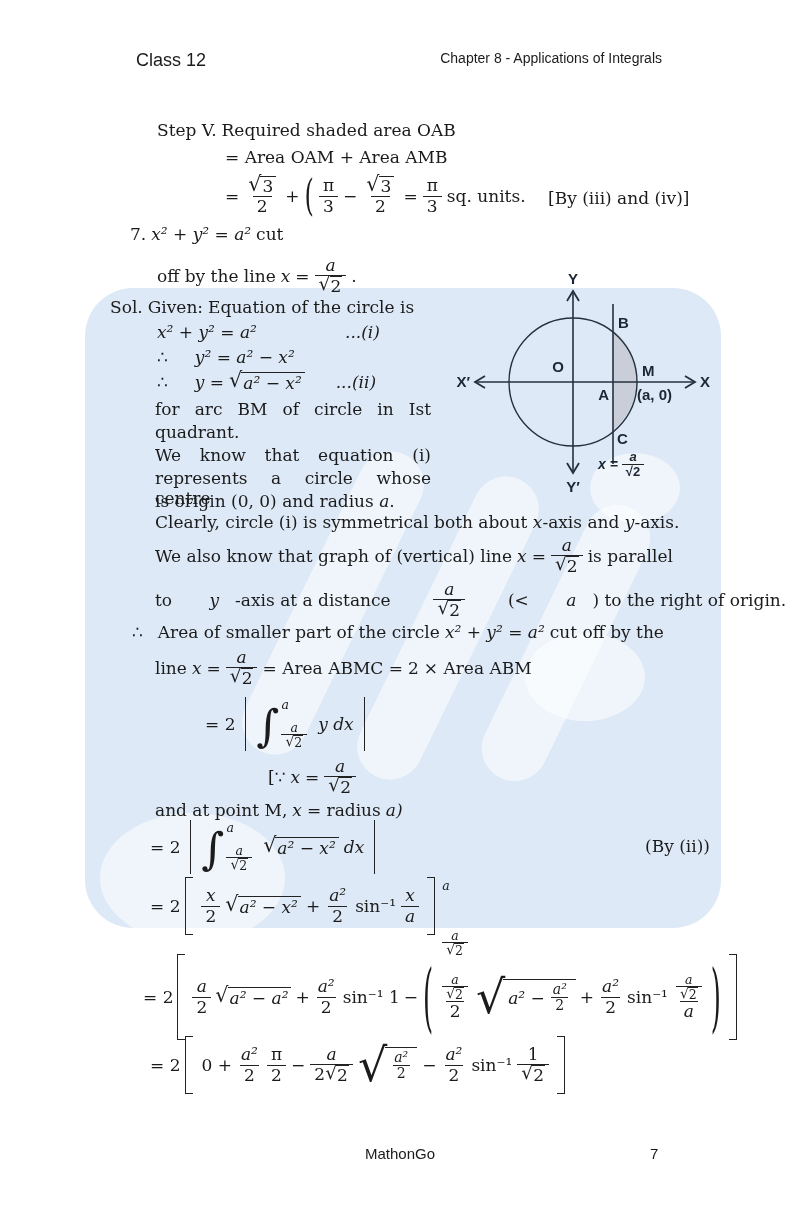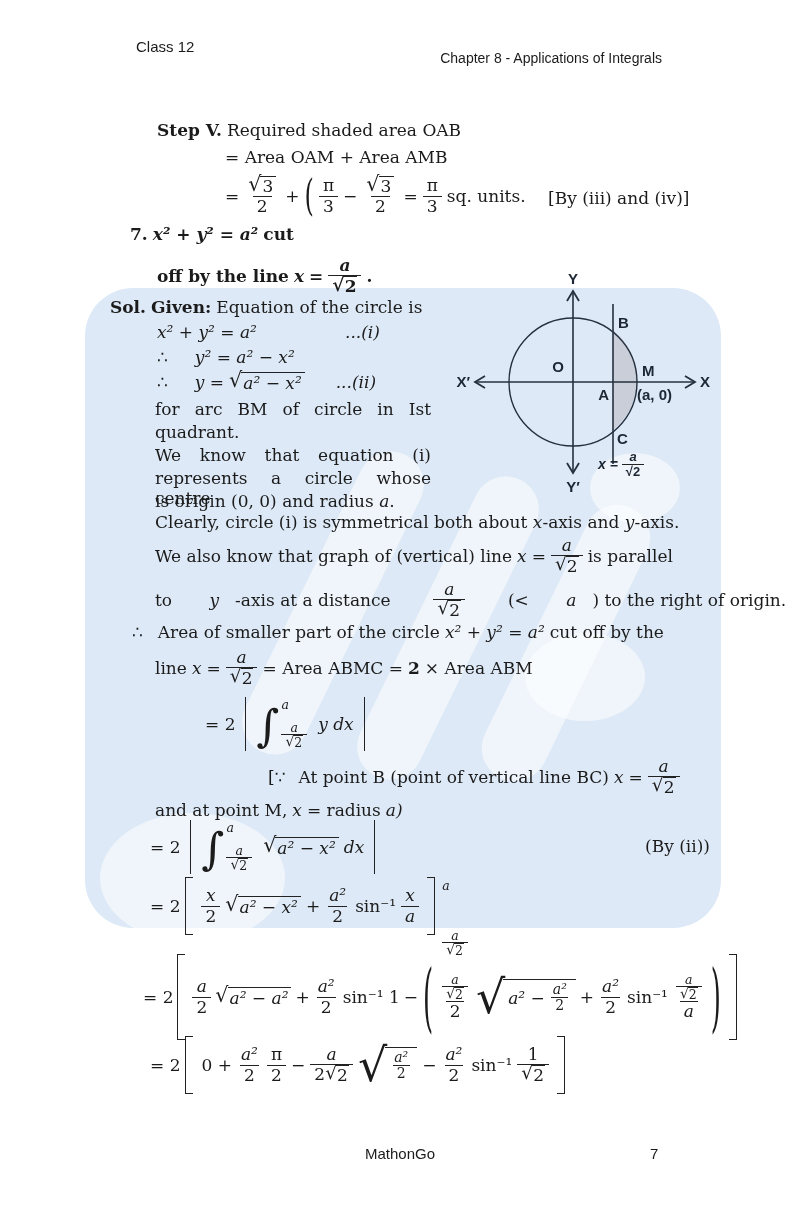--- a/index.html
+++ b/index.html
@@ -1,21 +1,21 @@
 <!DOCTYPE html>
 <html><head>
 <meta charset="utf-8">
 <style>
   html,body{margin:0;padding:0;background:#ffffff;}
   .page{position:relative;width:800px;height:1217px;background:#ffffff;overflow:hidden;
         font-family:"DejaVu Serif",serif;font-size:17px;color:#1b1b1b;}
   .sans{font-family:"Liberation Sans",sans-serif;}
   .abs{position:absolute;white-space:nowrap;}
   .row{position:absolute;display:flex;align-items:center;gap:5px;white-space:nowrap;}
-  .b{font-weight:bold}
+  .b{font-weight:normal}
   .it{font-style:italic}
   
   .hl{position:absolute;left:85px;top:288px;width:636px;height:640px;background:#dde9f6;border-radius:48px;overflow:hidden;}
   .wm{position:absolute;background:rgba(255,255,255,0.55);}
   .wmbar{border-radius:60px;transform:rotate(26deg);}
   .wmblob{border-radius:50%;}
   
   .frac{display:inline-flex;flex-direction:column;align-items:center;line-height:1.12;text-align:center;vertical-align:middle;}
   .frac .num{padding:0 4px;display:inline-flex;align-items:flex-end;justify-content:center;}
   .frac .den{border-top:1.4px solid #222;padding:0 4px;display:inline-flex;align-items:flex-start;justify-content:center;}
@@ -46,21 +46,21 @@
   .jline{position:absolute;left:155px;width:276px;text-align:justify;text-align-last:justify;white-space:normal;}
   .jline.last{text-align-last:left;}
   
   .diag-label{color:#1d2734;font-weight:700;font-size:14px;}
 </style>
 </head>
 <body>
 
 <div class="page">
 
-  <div class="abs sans" style="left:136px;top:38px;font-size:15px;">Class 12</div>
+  <div class="abs sans" style="left:136px;top:50px;font-size:18px;">Class 12</div>
   <div class="abs sans" style="right:138px;top:50px;font-size:14px;">Chapter 8 - Applications of Integrals</div>
 
   <div class="hl">
     <div class="wm wmbar" style="left:215px;top:150px;width:66px;height:330px;"></div>
     <div class="wm wmbar" style="left:330px;top:175px;width:66px;height:330px;"></div>
     <div class="wm wmbar" style="left:448px;top:205px;width:66px;height:300px;"></div>
     <div class="wm wmblob" style="left:440px;top:345px;width:120px;height:88px;"></div>
     <div class="wm wmblob" style="left:505px;top:165px;width:90px;height:70px;"></div>
     <div class="wm wmblob" style="left:15px;top:525px;width:185px;height:130px;"></div>
   </div>
@@ -274,21 +274,20 @@
             </span>
           </span>
       </span>
     </span>
     <span class="it" style="margin-left:6px;">y dx</span>
     <span class="vbar"></span>
   </div>
 
   <div class="row" style="left:268px;top:754px;height:46px;">
     <span>[∵</span>
-    <span style="margin-left:8px;">At point B (point of vertical line BC)</span>
     <span class="it">x</span>
     <span>=</span>
     <span class="frac">
       <span class="num it">a</span>
       <span class="den">
           <span class="rt sm2">
             <span class="rad">√</span>
             <span class="ov">2</span>
           </span>
         </span>

